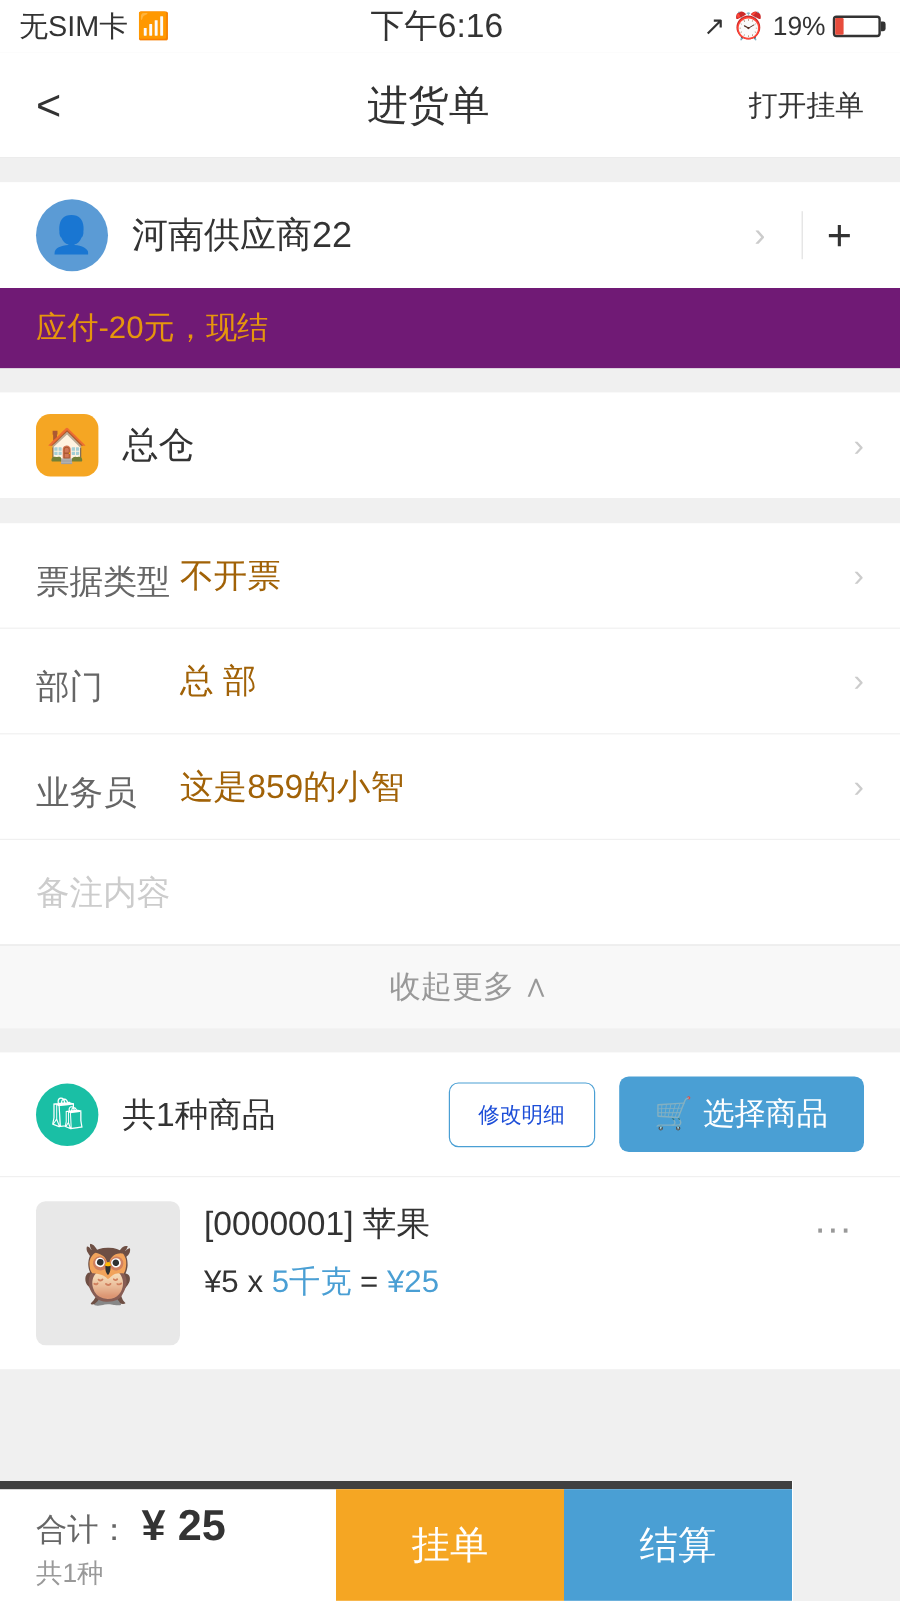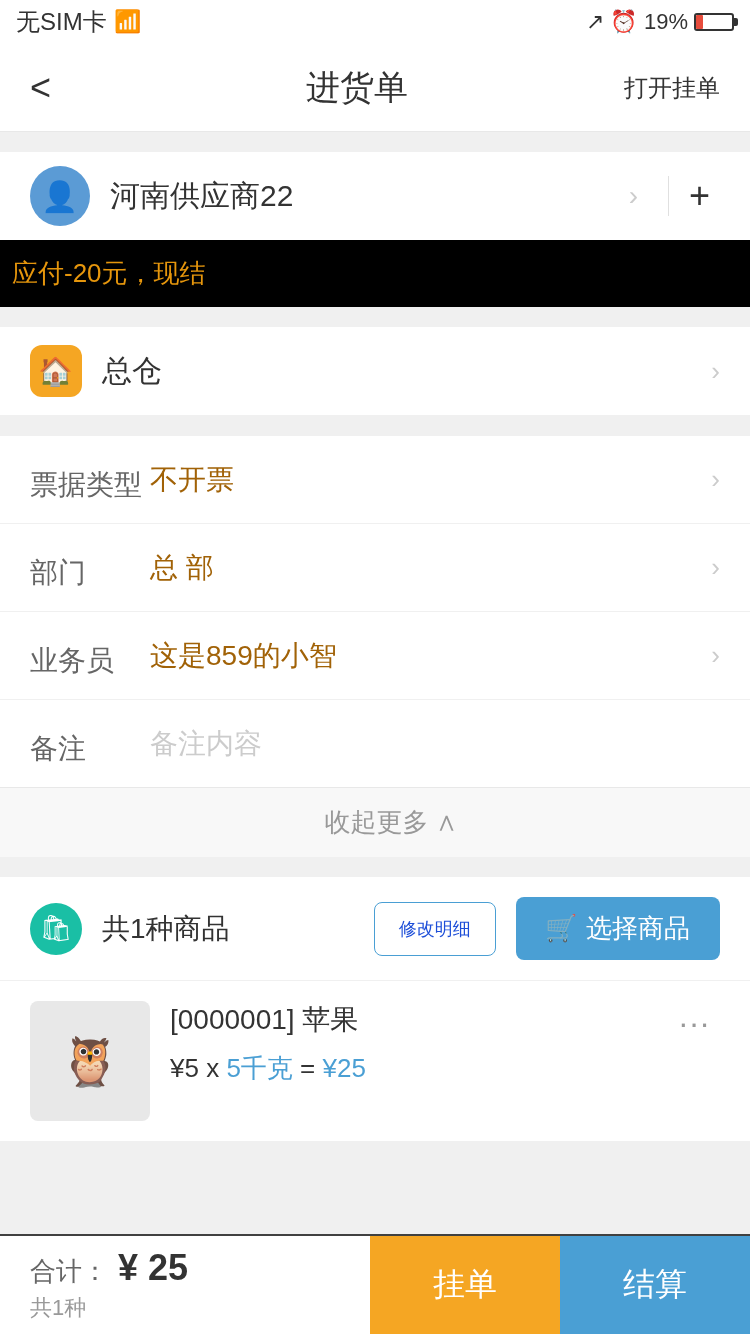--- a/index.html
+++ b/index.html
@@ -133,22 +133,22 @@
     }
     .vertical-divider {
       width: 1px;
       height: 40px;
       background: #e0e0e0;
       margin: 0 10px;
     }
 
     
     .notice-bar {
-      background: #000000;
-      padding: 16px 12px;
+      background: #701a75;
+      padding: 16px 30px;
       font-size: 26px;
       color: #e6960c;
     }
 
     
     .form-row {
       display: flex;
       align-items: center;
       padding: 0 30px;
       height: 88px;
@@ -300,26 +300,26 @@
       font-size: 32px;
       cursor: pointer;
       padding: 4px 10px;
     }
 
     
     .footer {
       position: fixed;
       bottom: 0;
       left: 0;
-      width: 750px;
+      width: 660px;
       height: 100px;
       display: flex;
       align-items: stretch;
       background: #fff;
-      border-top: 2px solid #404040;
+      border-top: 7px solid #404040;
     }
     .footer-total {
       flex: 1;
       display: flex;
       flex-direction: column;
       justify-content: center;
       padding: 0 30px;
     }
     .footer-total-row {
       display: flex;
@@ -366,20 +366,21 @@
     .wifi-icon { font-size: 22px; }
   </style>
 </head>
 <body>
 
 <div class="status-bar">
   <div class="status-left">
     <span>无SIM卡</span>
     <span class="wifi-icon">📶</span>
   </div>
+  <div class="status-center">下午6:16</div>
   <div class="status-right">
     <span>↗</span>
     <span>⏰</span>
     <span>19%</span>
     <div class="battery-icon">
       <div class="battery-fill"></div>
     </div>
   </div>
 </div>
 
@@ -432,21 +433,20 @@
     <span class="form-row-chevron">›</span>
   </div>
 
   <div class="form-row">
     <span class="form-row-label">业务员</span>
     <span class="form-row-value">这是859的小智</span>
     <span class="form-row-chevron">›</span>
   </div>
 
   <div class="form-row">
-    <span class="form-row-label">备注</span>
     <span class="form-row-value placeholder">备注内容</span>
   </div>
 </div>
 
 <div class="collapse-bar">
   <span>收起更多 ∧</span>
 </div>
 
 <div class="product-header">
   <div class="product-count-icon">

